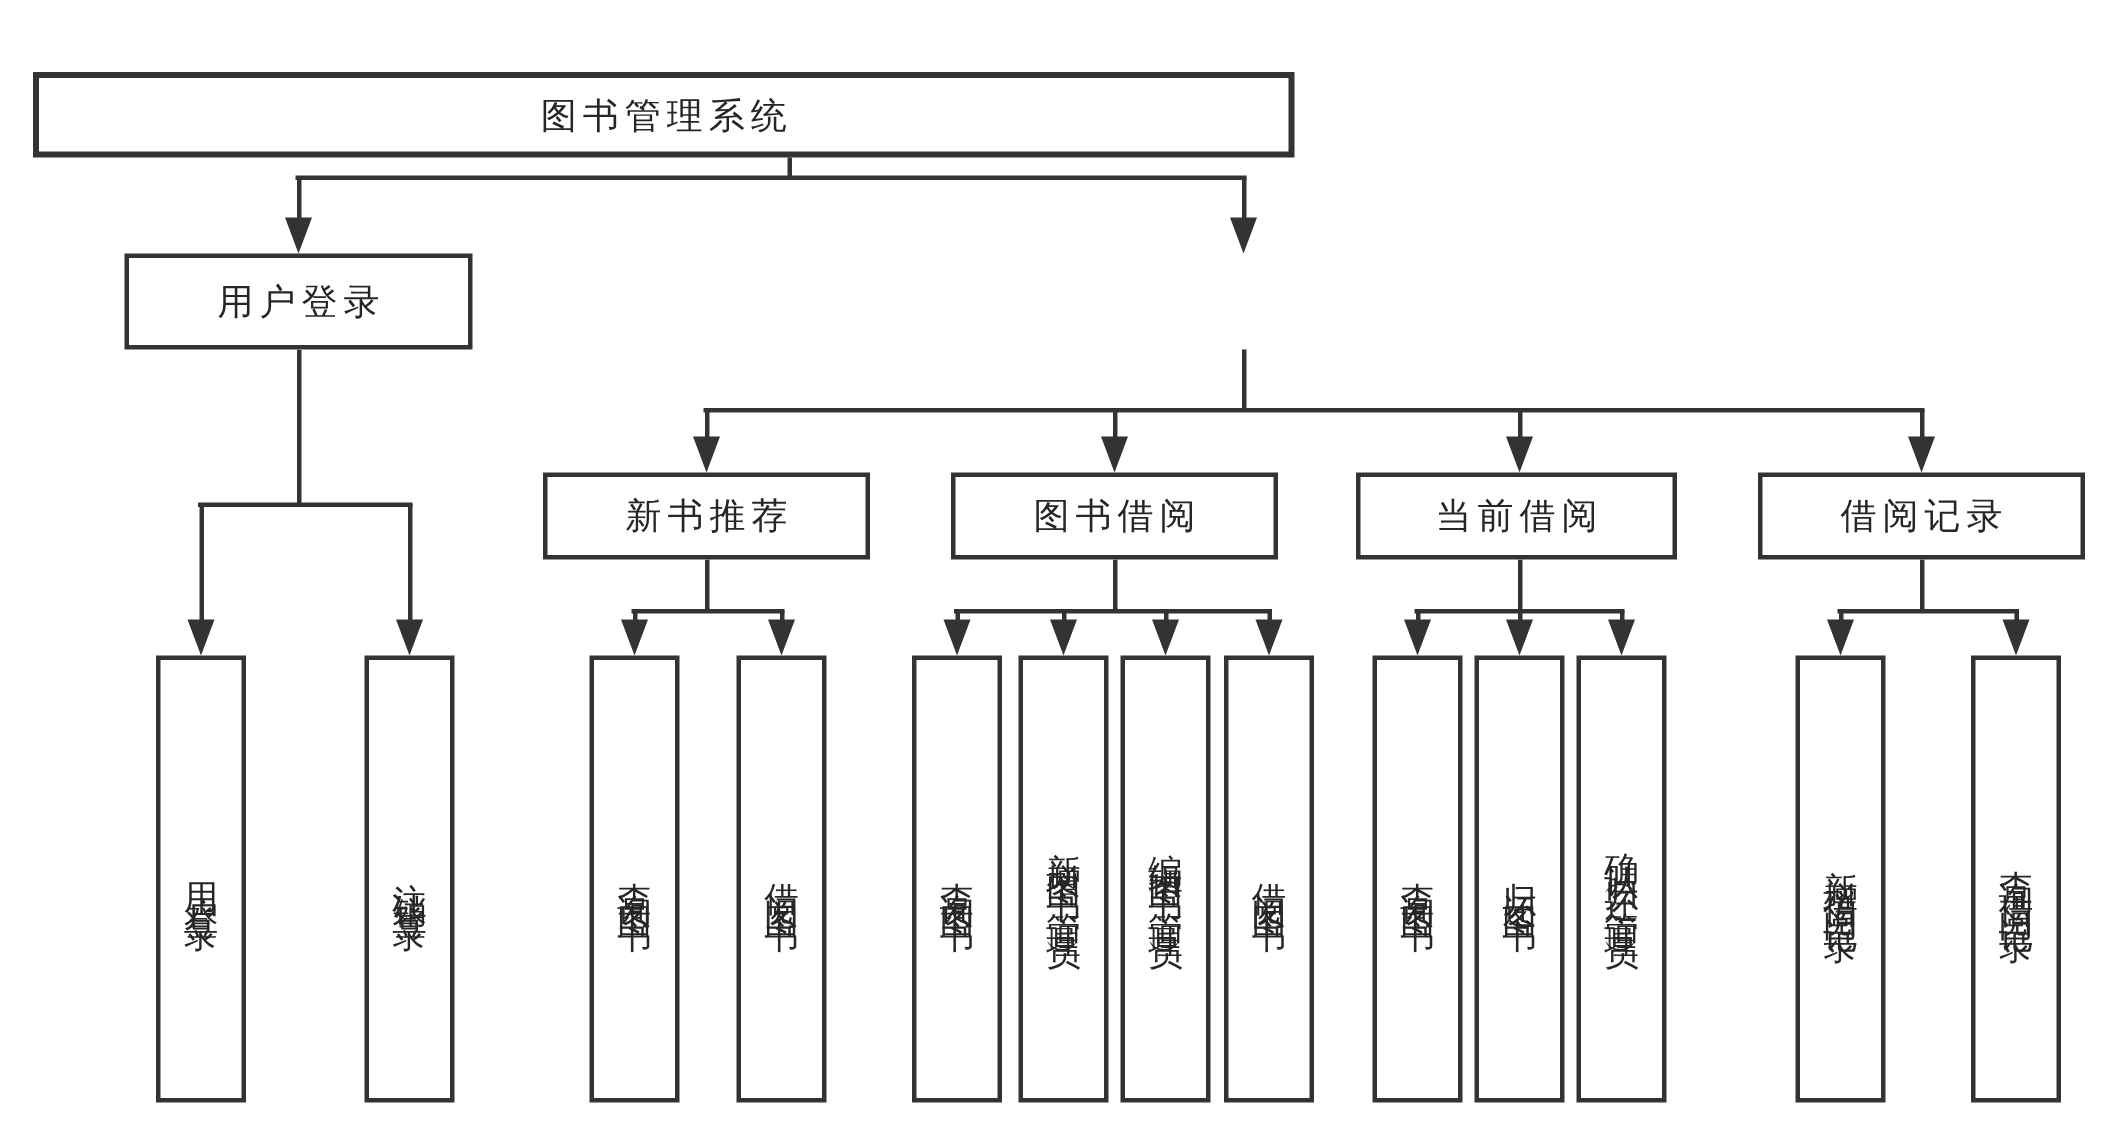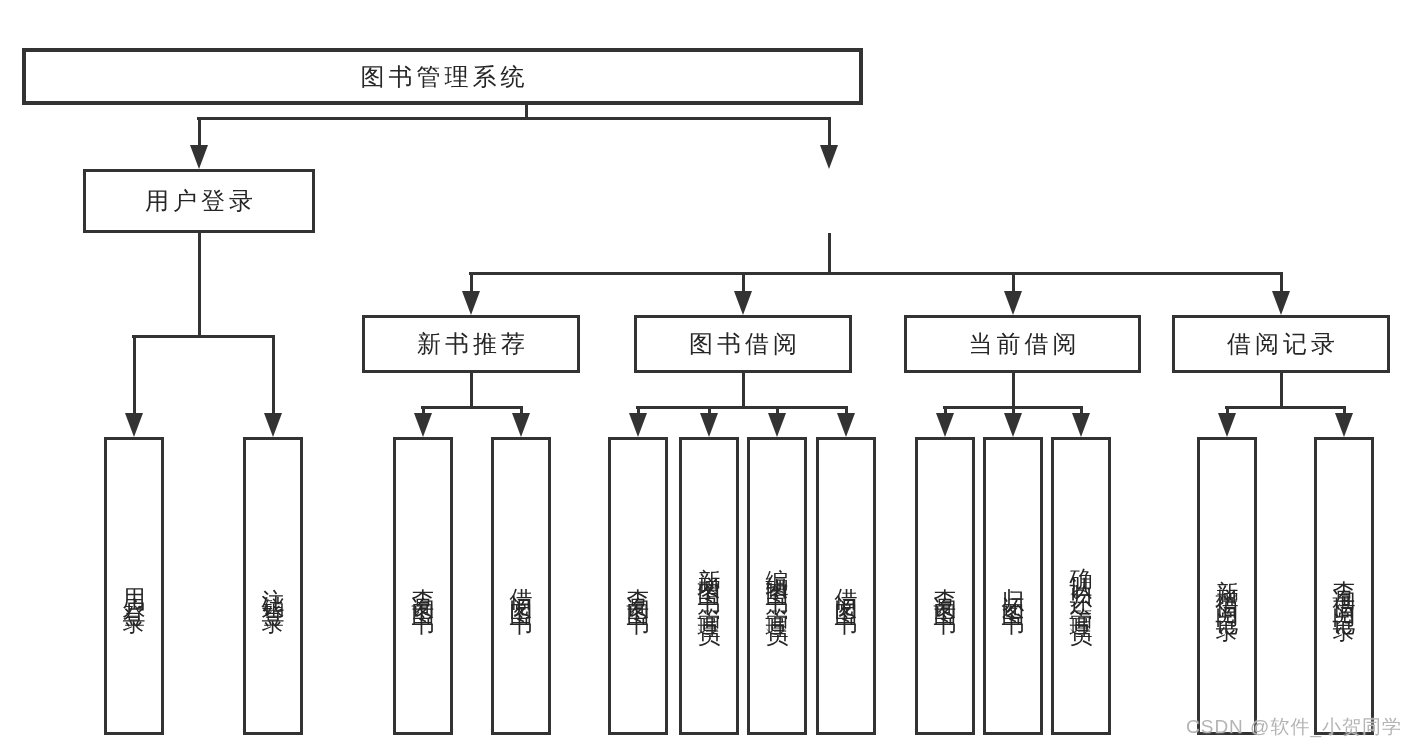--- a/index.html
+++ b/index.html
@@ -80,21 +80,21 @@
   <div class="node" style="left:83px; top:169px; width:232px; height:64px;">
     <span class="h-label">用户登录</span>
   </div>
 
   <div class="node" style="left:634px; top:315px; width:218px; height:58px;">
     <span class="h-label">图书借阅</span>
   </div>
   <div class="node" style="left:362px; top:315px; width:218px; height:58px;">
     <span class="h-label">新书推荐</span>
   </div>
-  <div class="node" style="left:904px; top:315px; width:237px; height:58px;">
+  <div class="node" style="left:904px; top:315px; width:214px; height:58px;">
     <span class="h-label">当前借阅</span>
   </div>
   <div class="node" style="left:1172px; top:315px; width:218px; height:58px;">
     <span class="h-label">借阅记录</span>
   </div>
 
   <div class="node v-node" style="left:104px; top:437px; width:60px; height:298px;">
     <span class="v-label">用户登录</span>
   </div>
   <div class="node v-node" style="left:243px; top:437px; width:60px; height:298px;">
@@ -131,21 +131,20 @@
     <span class="v-label">确认归还（管理员）</span>
   </div>
 
   <div class="node v-node" style="left:1197px; top:437px; width:60px; height:298px;">
     <span class="v-label">新增借阅记录</span>
   </div>
   <div class="node v-node" style="left:1314px; top:437px; width:60px; height:298px;">
     <span class="v-label">查询借阅记录</span>
   </div>
 
-  <div class="watermark">CSDN @软件_小贺同学</div>
 
 <div class="vline" style="left: 524.5px; top: 68px; width: 3px; height: 50px;"></div>
     <div class="vline" style="left: 197.5px; top: 233px; width: 3px; height: 103px;"></div>
     <div class="vline" style="left: 827.5px; top: 233px; width: 3px; height: 40px;"></div>
     <div class="vline" style="left: 469.5px; top: 373px; width: 3px; height: 34px;"></div>
     <div class="vline" style="left: 741.5px; top: 373px; width: 3px; height: 34px;"></div>
     <div class="vline" style="left: 1011.5px; top: 373px; width: 3px; height: 34px;"></div>
     <div class="vline" style="left: 1279.5px; top: 373px; width: 3px; height: 34px;"></div>
     <div class="hline" style="left: 197px; top: 116.5px; width: 634px; height: 3px;"></div>
     <div class="hline" style="left: 132px; top: 334.5px; width: 143px; height: 3px;"></div>

